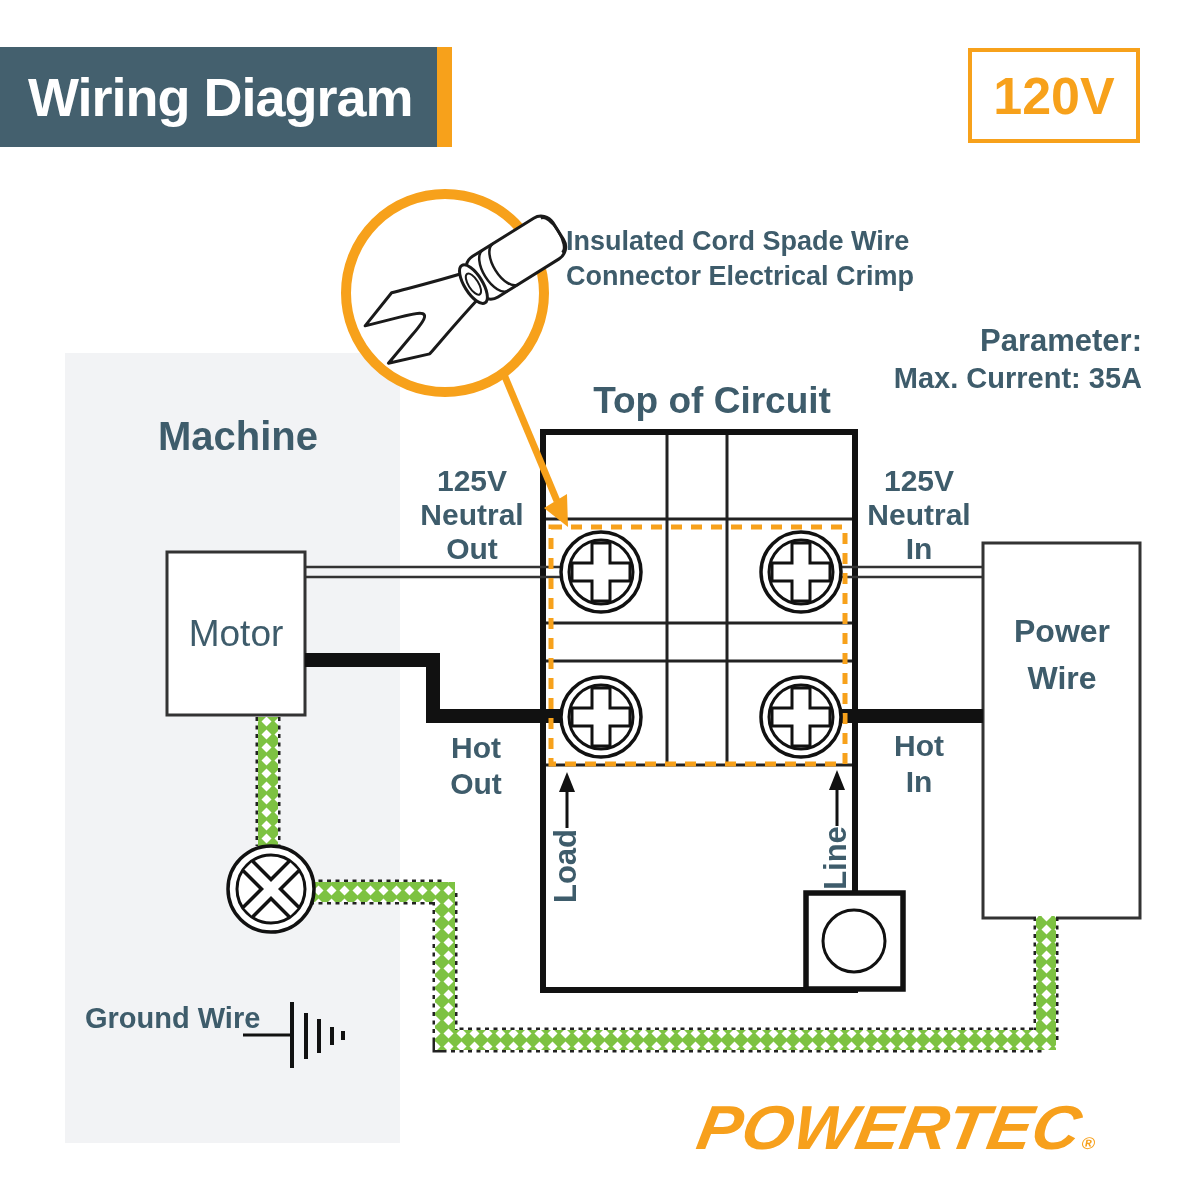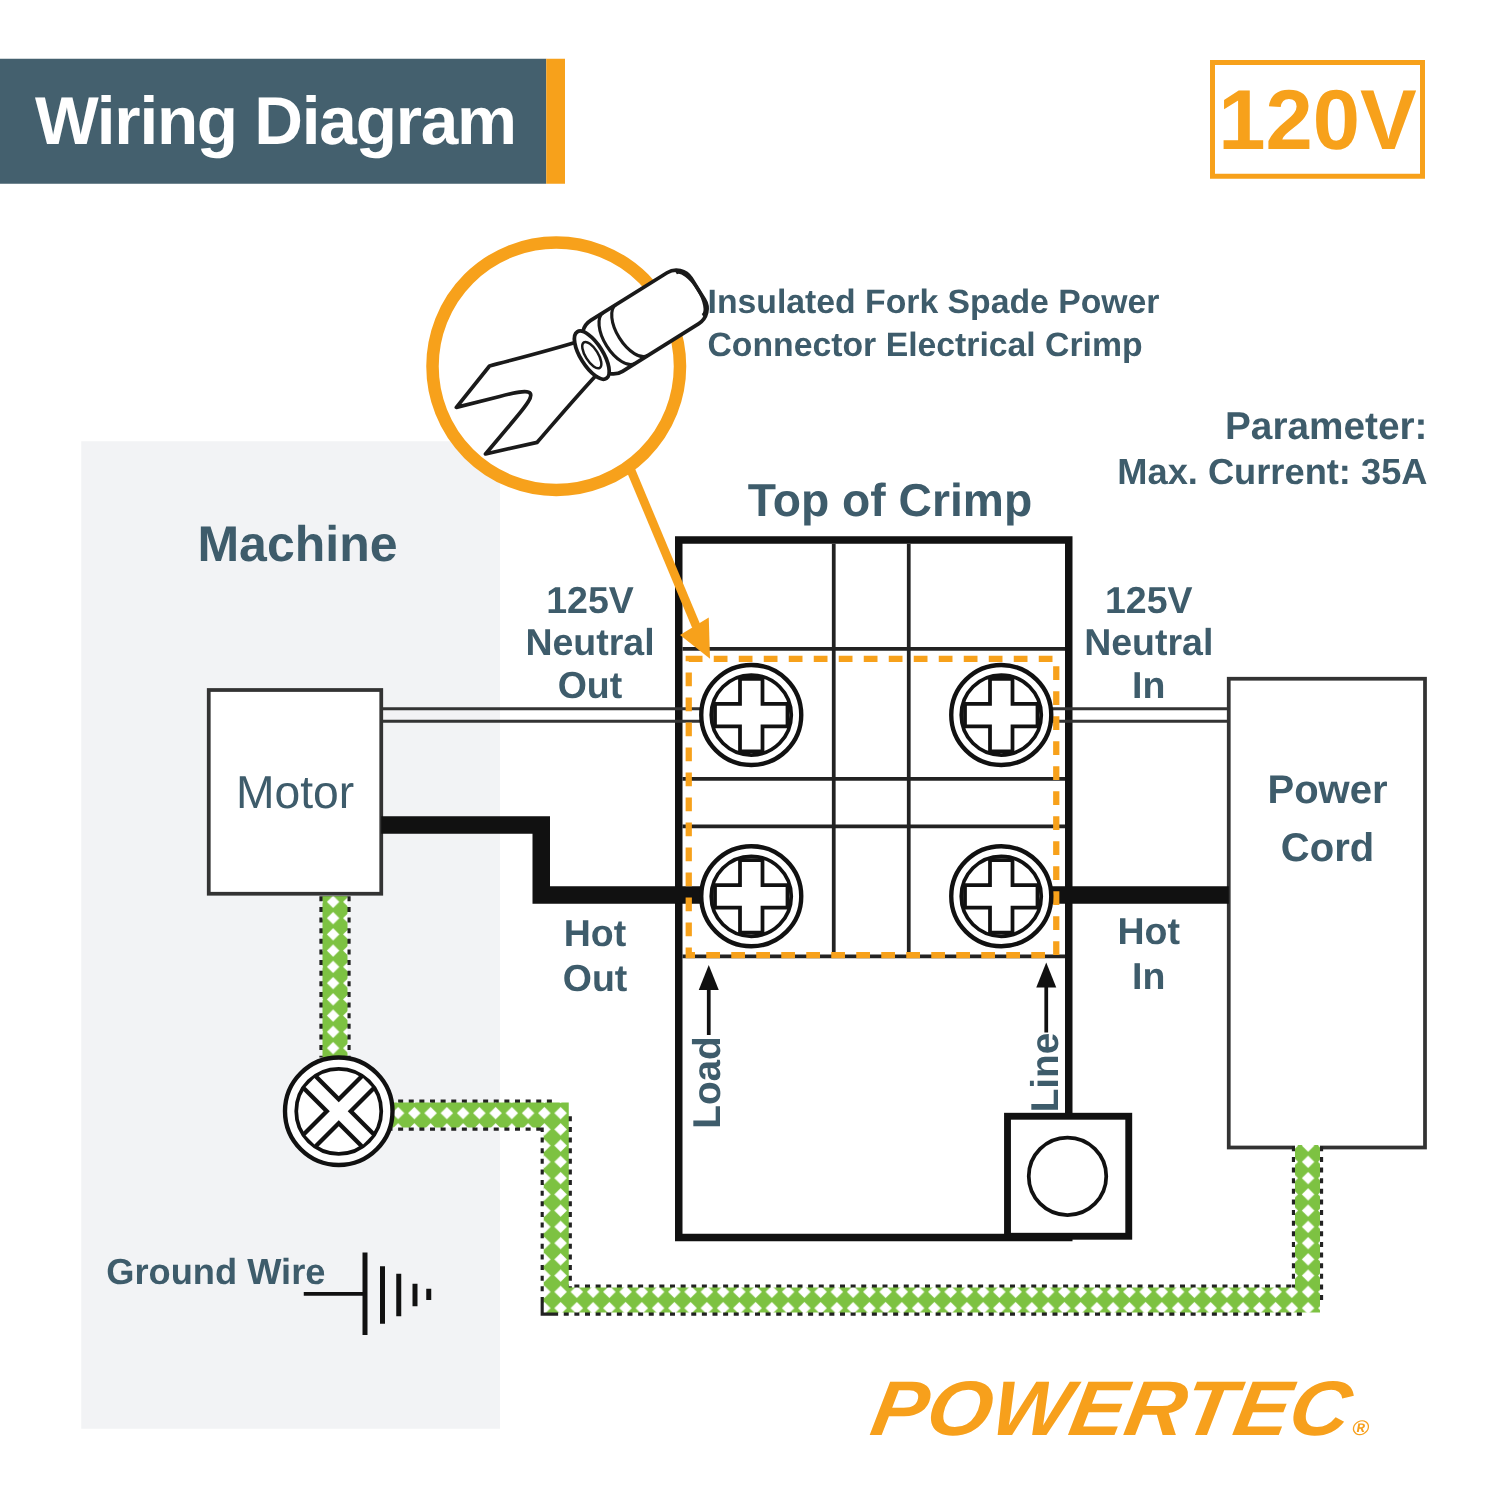--- a/index.html
+++ b/index.html
@@ -8,21 +8,21 @@
     font-family:"Liberation Sans","DejaVu Sans",sans-serif;
   }
   .abs{position:absolute;}
   .slate{color:#3E5C6B;}
   
   .title-bar{left:0;top:47px;width:437px;height:100px;background:#44606E;display:flex;align-items:center;}
   .title-bar .t{color:#ffffff;font-size:54px;font-weight:800;padding-left:28px;white-space:nowrap;letter-spacing:-1px;}
   .title-accent{left:437px;top:47px;width:15px;height:100px;background:#F7A11B;}
   .voltage-box{left:968px;top:48px;width:172px;height:95px;border:4px solid #F7A11B;box-sizing:border-box;
     display:flex;align-items:center;justify-content:center;}
-  .voltage-box .v{color:#F7A11B;font-size:68px;font-weight:800;letter-spacing:0px;}
+  .voltage-box .v{color:#F7A11B;font-size:52px;font-weight:800;letter-spacing:0px;}
   
   .machine-panel{left:65px;top:353px;width:335px;height:790px;background:#F2F3F5;}
   
   .lbl{font-weight:800;white-space:nowrap;}
   .center{transform:translateX(-50%);text-align:center;}
   .note{left:566px;top:224px;font-size:27px;font-weight:800;line-height:35px;}
   .params{right:58px;top:322px;text-align:right;margin-left:20px;}
   .params .ph{font-size:31px;font-weight:800;line-height:38px;}
   .params .pi{font-size:29px;font-weight:700;line-height:36px;}
   .tos{left:712px;top:380px;font-size:37px;}
@@ -169,35 +169,35 @@
 
   <div class="abs title-bar">
     <div class="t">Wiring Diagram</div>
   </div>
   <div class="abs title-accent"></div>
   <div class="abs voltage-box">
     <div class="v">120V</div>
   </div>
 
   <div class="abs note slate">
-    <div>Insulated Fork Spade Power</div>
+    <div>Insulated Cord Spade Wire</div>
     <div>Connector Electrical Crimp</div>
   </div>
 
   <div class="abs params slate">
     <div class="ph">Parameter:</div>
     <div class="pi">Max. Current: 35A</div>
   </div>
 
-  <div class="abs lbl slate center tos">Top of Crimp</div>
+  <div class="abs lbl slate center tos">Top of Circuit</div>
   <div class="abs lbl slate center machine-lbl">Machine</div>
   <div class="abs motor-lbl slate">Motor</div>
   <div class="abs lbl slate center pcord-lbl">
     <div>Power</div>
-    <div>Cord</div>
+    <div>Wire</div>
   </div>
 
   <div class="abs lbl slate center neutral-out">
     <div>125V</div>
     <div>Neutral</div>
     <div>Out</div>
   </div>
   <div class="abs lbl slate center neutral-in">
     <div>125V</div>
     <div>Neutral</div>

